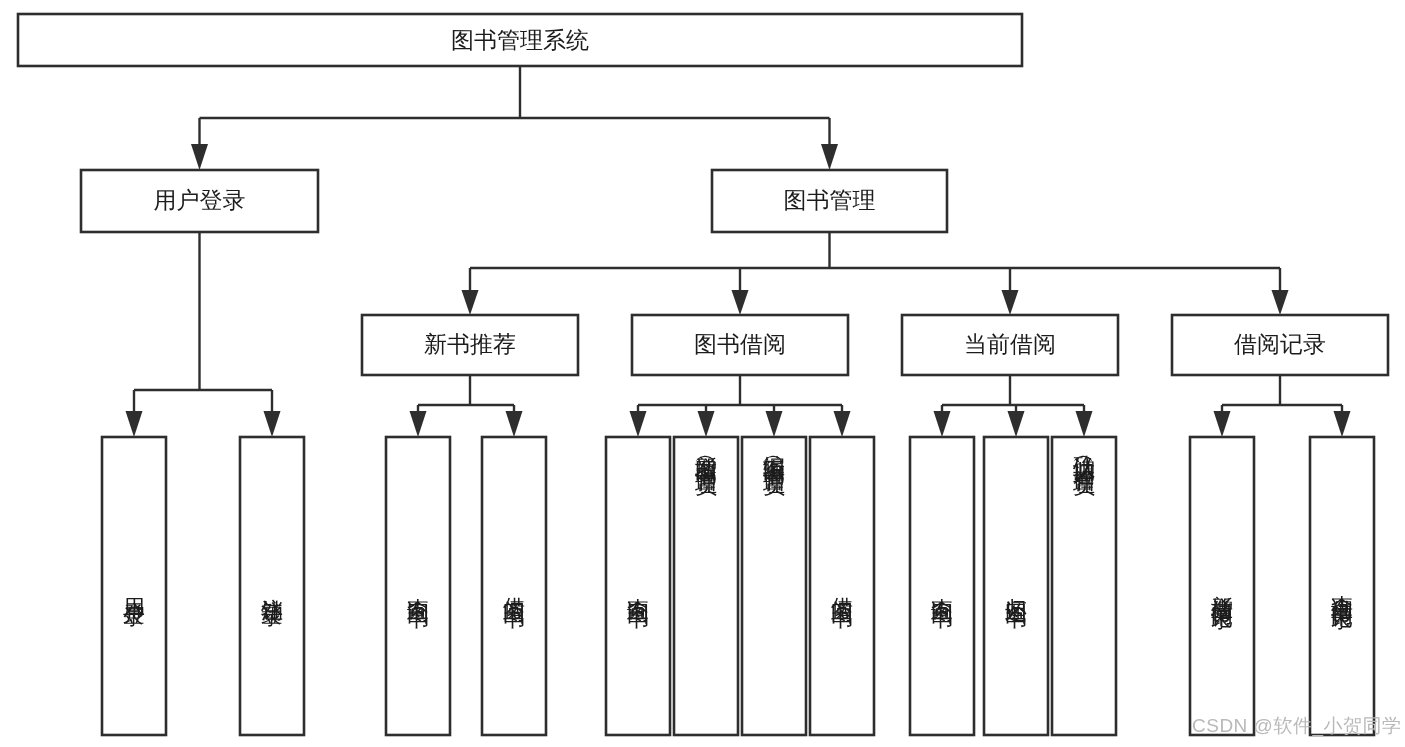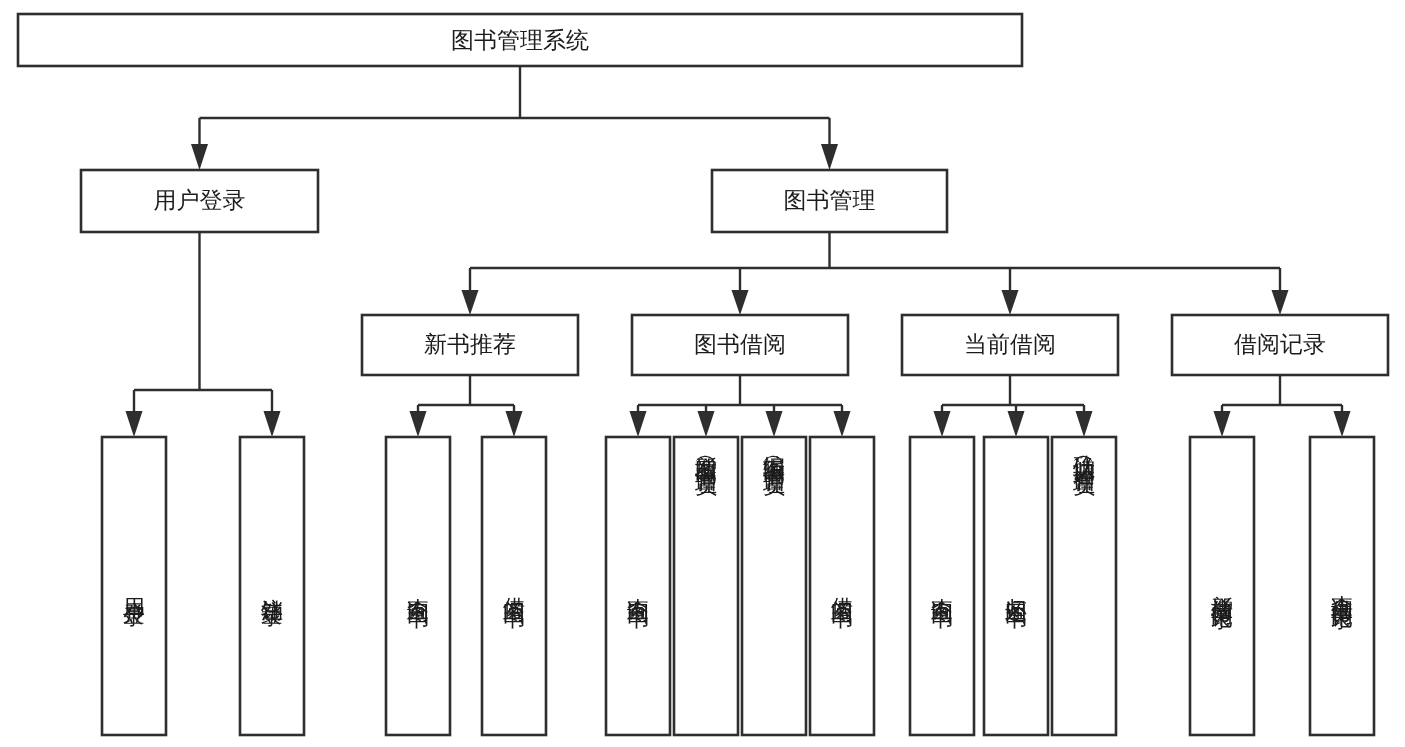--- a/index.html
+++ b/index.html
@@ -241,14 +241,15 @@
   <div class="leaf-wrap" style="left:1052px; top:437px; width:64px; height:298px; align-items:flex-start;">
     <span class="leaf-label-v">确认归还（管理员）</span>
   </div>
   <div class="leaf-wrap" style="left:1190px; top:437px; width:64px; height:298px;">
     <span class="leaf-label-v">新增借阅记录</span>
   </div>
   <div class="leaf-wrap" style="left:1310px; top:437px; width:64px; height:298px;">
     <span class="leaf-label-v">查询借阅记录</span>
   </div>
 
+  <div class="watermark" style="left:1192px; top:713px;">CSDN @软件_小贺同学</div>
 
 </div>
 
 </body></html>

